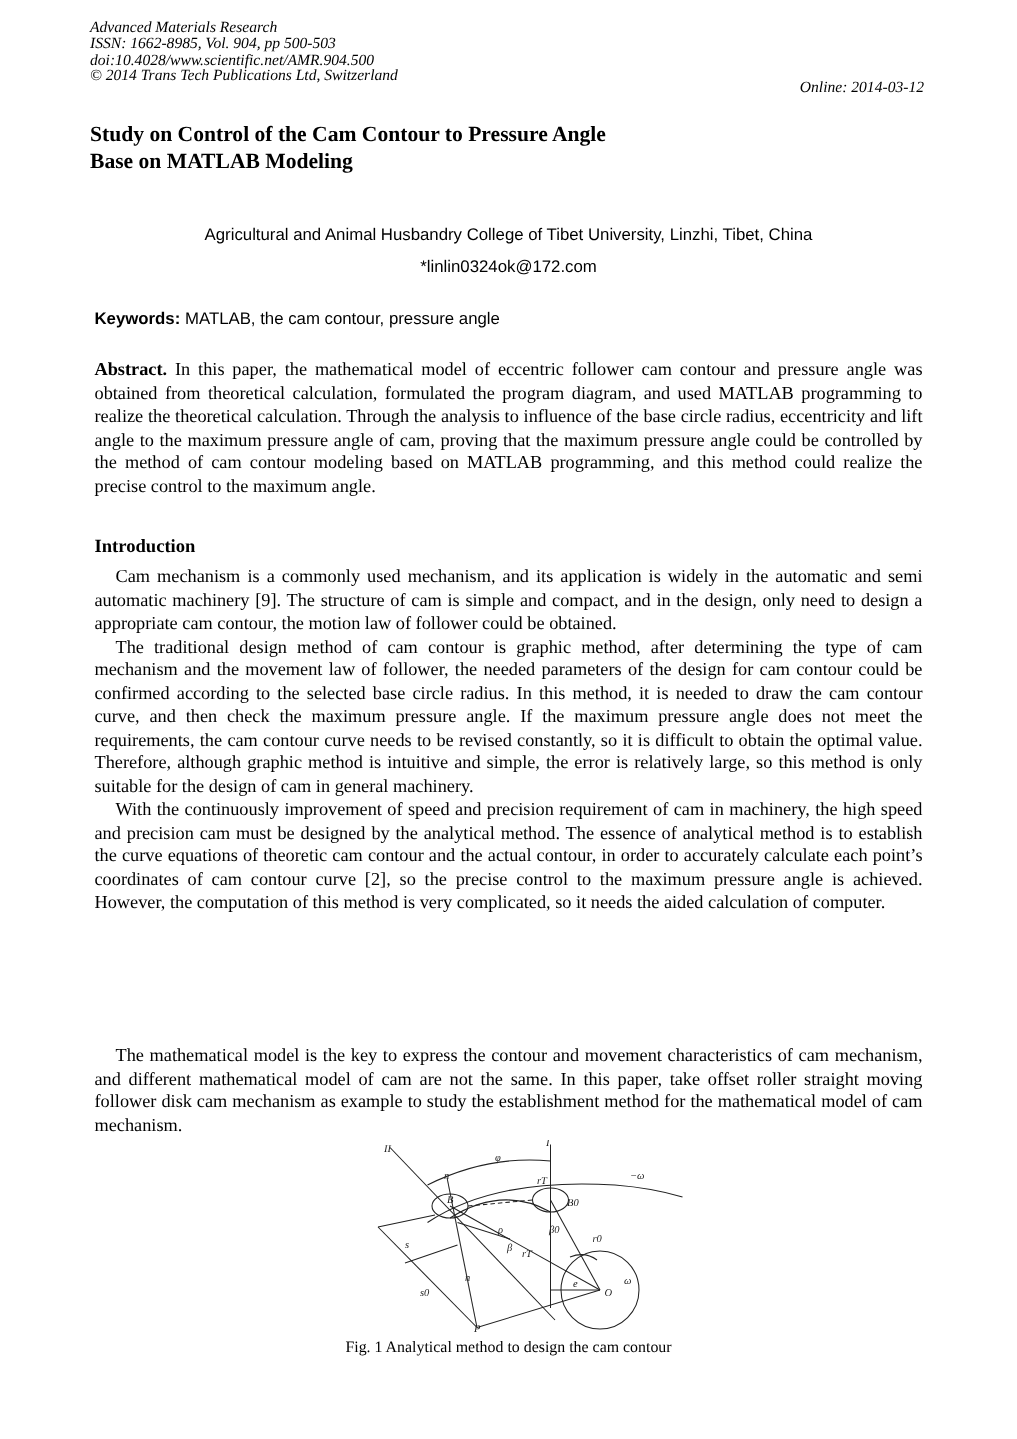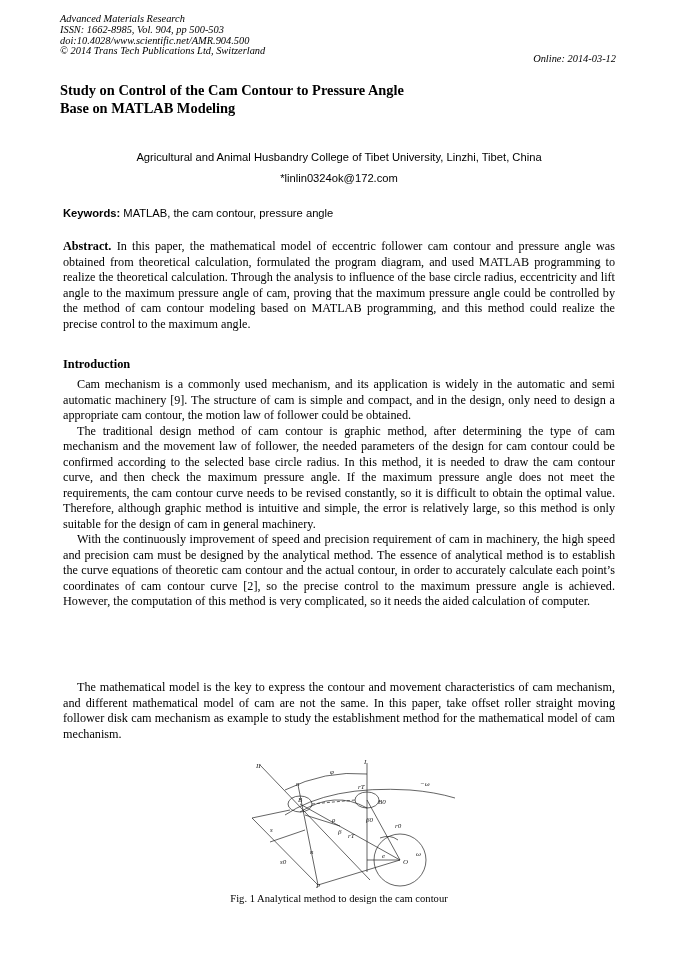--- a/index.html
+++ b/index.html
@@ -16,21 +16,21 @@
   .keywords b { font-weight: bold; }
   .body-text { position: absolute; left: 63px; width: 552px; font-family: "Liberation Serif", serif; font-size: 12.2px; line-height: 15.5px; text-align: justify; }
   .body-text p { margin: 0; text-indent: 0; }
   .body-text p.ind { text-indent: 14px; }
   .abstract { top: 239px; }
   .abstract .lbl { font-weight: bold; }
   .sec-head { position: absolute; left: 63px; font-family: "Liberation Serif", serif; font-weight: bold; font-size: 12.4px; line-height: 15px; }
   .intro-head { top: 357px; }
   .intro-body { top: 377px; }
   .math-head { top: 667px; }
-  .math-body { top: 680px; }
+  .math-body { top: 696px; }
   .figure { position: absolute; left: 250px; top: 760px; width: 230px; height: 128px; }
   .caption { position: absolute; left: 60px; width: 558px; top: 892px; text-align: center; font-family: "Liberation Serif", serif; font-size: 10.6px; line-height: 13px; }
 </style>
 </head>
 <body>
 
 <div class="page">
 
   <div class="hdr-left">
     <div>Advanced Materials Research</div>

